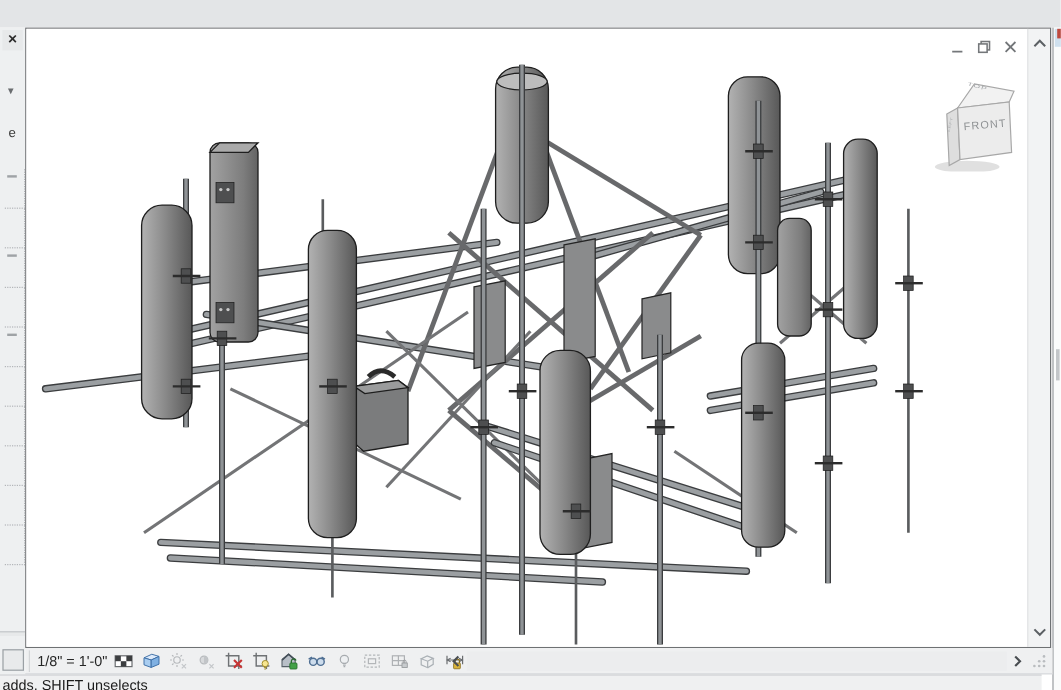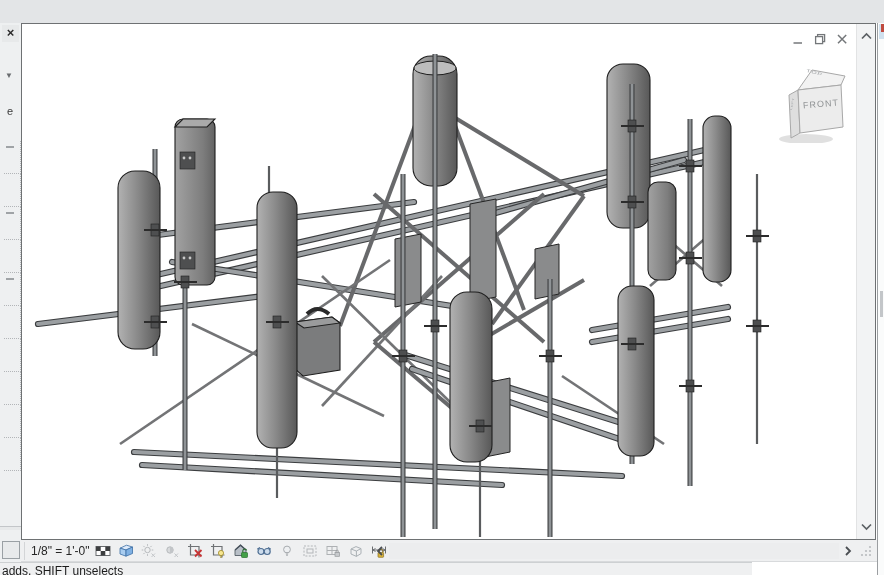--- a/index.html
+++ b/index.html
@@ -60,21 +60,21 @@
   .scale-label { position:absolute; left:10px; top:4px; font-size:12px; color:#262626; white-space:nowrap; cursor:default; }
   .vb-icons { position:absolute; left:72px; top:2px; display:flex; gap:4px; }
   .vb-icon { width:19px; height:18px; display:flex; align-items:center; justify-content:center; }
 
   .hs-left  { position:absolute; left:352px; top:3px; width:14px; height:16px; display:flex; align-items:center; justify-content:center; }
   .hs-track { position:absolute; left:368px; top:3px; width:450px; height:16px; background:#eceDee; background:#ecedee; }
   .hs-right { position:absolute; left:820px; top:3px; width:14px; height:16px; display:flex; align-items:center; justify-content:center; }
   .hs-grip  { position:absolute; left:836px; top:3px; width:17px; height:16px; }
 
   
-  .status-bar { position:absolute; left:0; top:562px; width:752px; height:13px; background:#eff0f1;
+  .status-bar { position:absolute; left:0; top:562px; width:868px; height:13px; background:#eff0f1;
                 border-top:1px solid #cdd0d2; overflow:hidden; }
   .status-text { position:absolute; left:2px; top:1px; font-size:12px; line-height:14px; color:#1c1c1c; white-space:nowrap; }
 
   
   .po { stroke:#3b3d3f; stroke-width:6.2; stroke-linecap:round; }
   .pi { stroke:#9b9fa2; stroke-width:4.0; stroke-linecap:round; }
   .vo { stroke:#3b3d3f; stroke-width:5.0; }
   .vi { stroke:#8f9396; stroke-width:2.8; }
   .tn { stroke:#5a5c5e; stroke-width:2.2; }
   .br { stroke:#68696b; stroke-width:4; }

